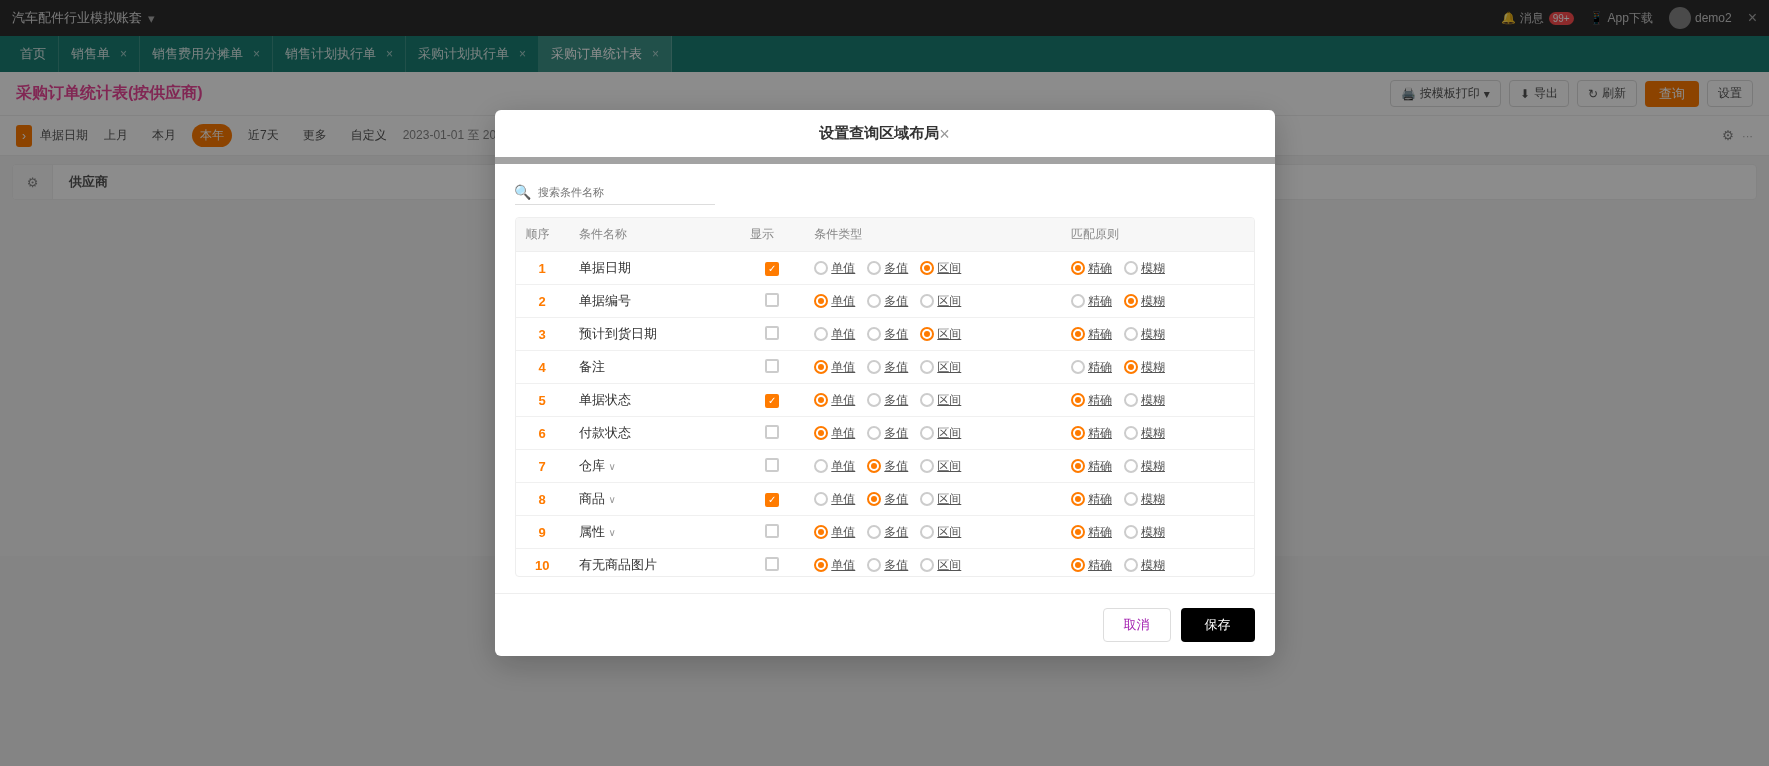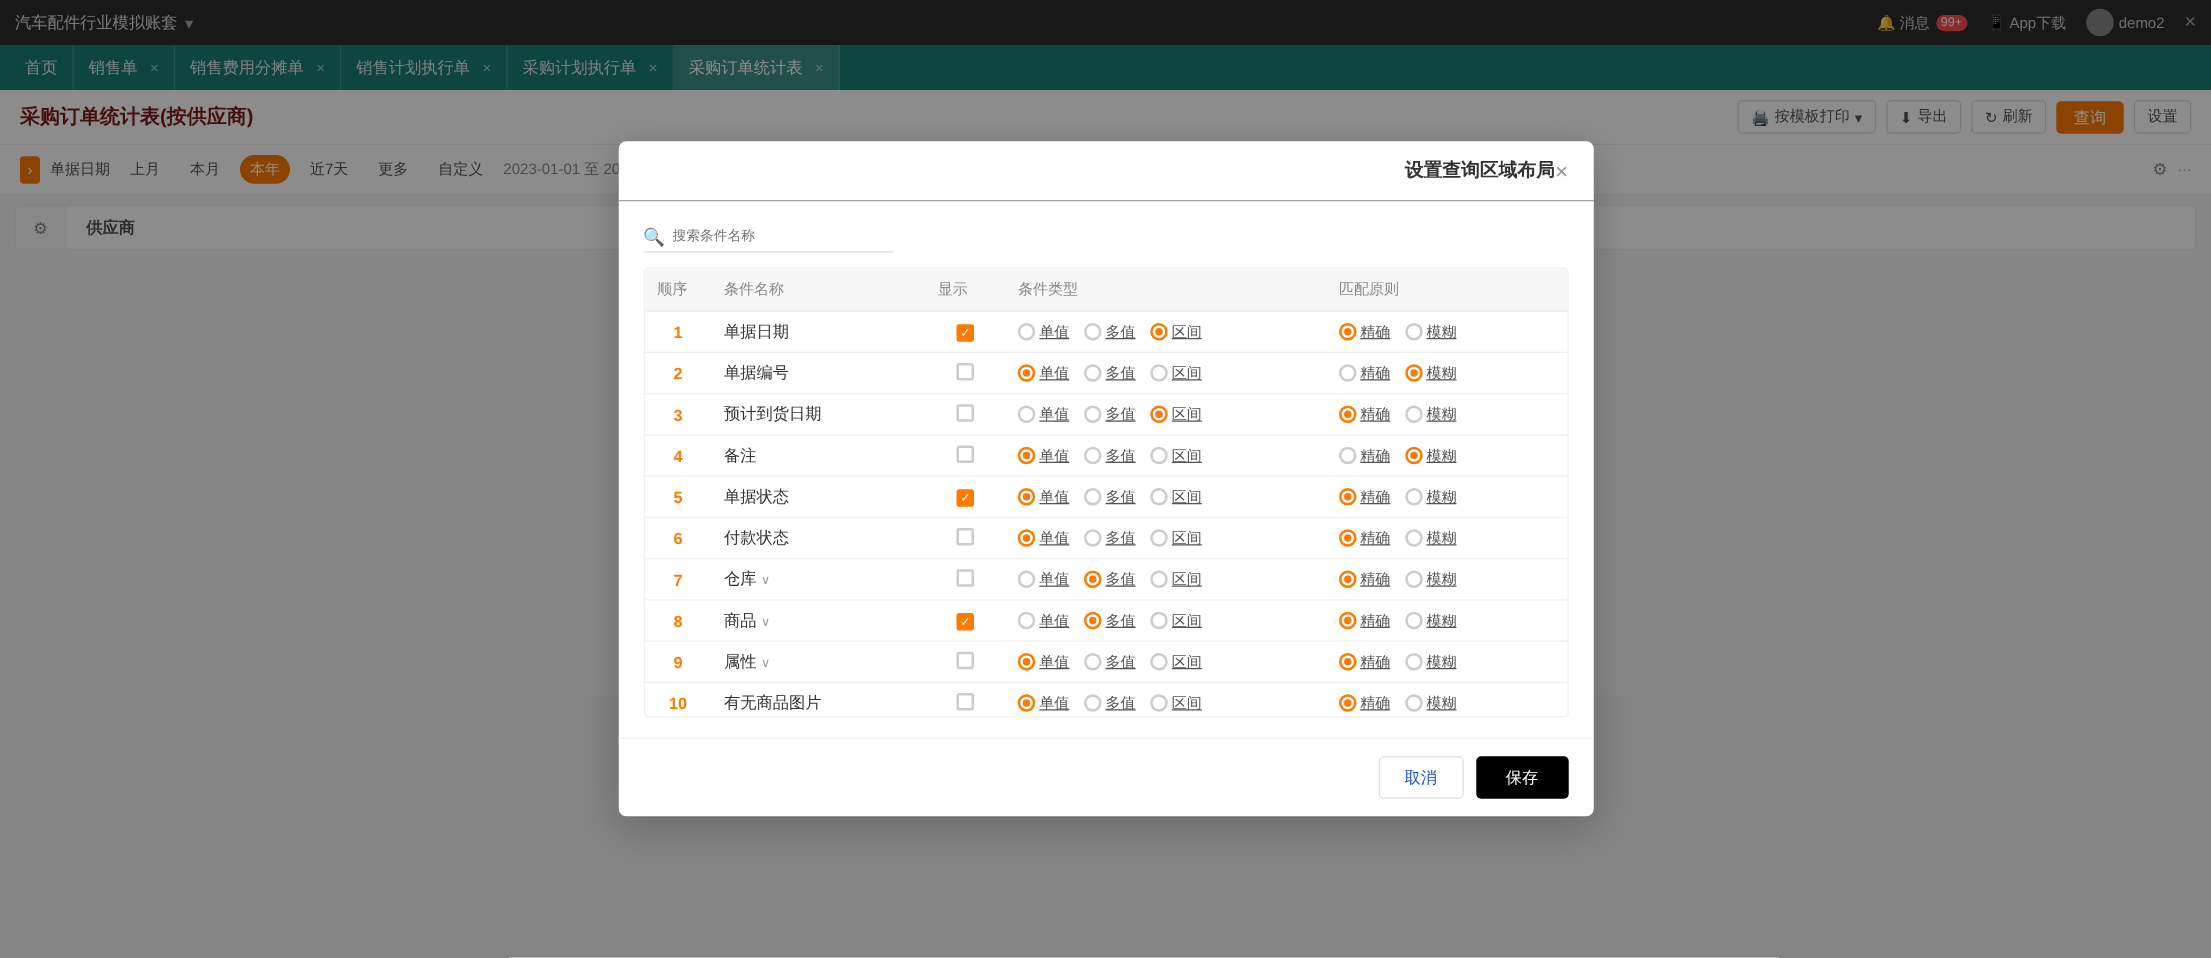--- a/index.html
+++ b/index.html
@@ -51,21 +51,21 @@
     
     .page-header {
       height: 44px;
       background: white;
       display: flex;
       align-items: center;
       justify-content: space-between;
       padding: 0 16px;
       border-bottom: 1px solid #eee;
     }
-    .page-title { font-size: 16px; font-weight: bold; color: #7f1d1d; }
+    .page-title { font-size: 16px; font-weight: bold; color: #ec4899; }
     .header-actions { display: flex; align-items: center; gap: 8px; }
     .btn-outline {
       border: 1px solid #ddd;
       background: white;
       padding: 4px 10px;
       border-radius: 4px;
       cursor: pointer;
       font-size: 12px;
       color: #555;
       display: flex;
@@ -123,24 +123,24 @@
       border-radius: 6px;
       width: 780px;
       max-height: 660px;
       display: flex;
       flex-direction: column;
       box-shadow: 0 8px 32px rgba(0,0,0,0.22);
       position: relative;
     }
     .modal-header {
       padding: 14px 20px;
-      border-bottom: 1px solid #a3a3a3;
-      display: flex;
-      align-items: center;
-      justify-content: flex-end;
+      border-bottom: 7px solid #a3a3a3;
+      display: flex;
+      align-items: center;
+      justify-content: center;
     }
     .modal-title { font-size: 15px; font-weight: bold; color: #333; }
     .modal-close { background: none; border: none; cursor: pointer; font-size: 18px; color: #999; line-height: 1; }
     .modal-body { padding: 16px 20px; flex: 1; overflow: hidden; display: flex; flex-direction: column; }
 
     
     .modal-tabs { display: flex; border-bottom: 2px solid #eee; margin-bottom: 12px; }
     .modal-tab {
       padding: 6px 14px;
       cursor: pointer;
@@ -240,21 +240,21 @@
       justify-content: flex-end;
       gap: 10px;
     }
     .btn-cancel {
       padding: 7px 20px;
       border: 1px solid #ddd;
       background: white;
       border-radius: 4px;
       cursor: pointer;
       font-size: 13px;
-      color: #1d4ed8;
+      color: #a21caf;
     }
     .btn-save {
       padding: 7px 24px;
       background: #000000;
       color: white;
       border: none;
       border-radius: 4px;
       cursor: pointer;
       font-size: 13px;
     }

